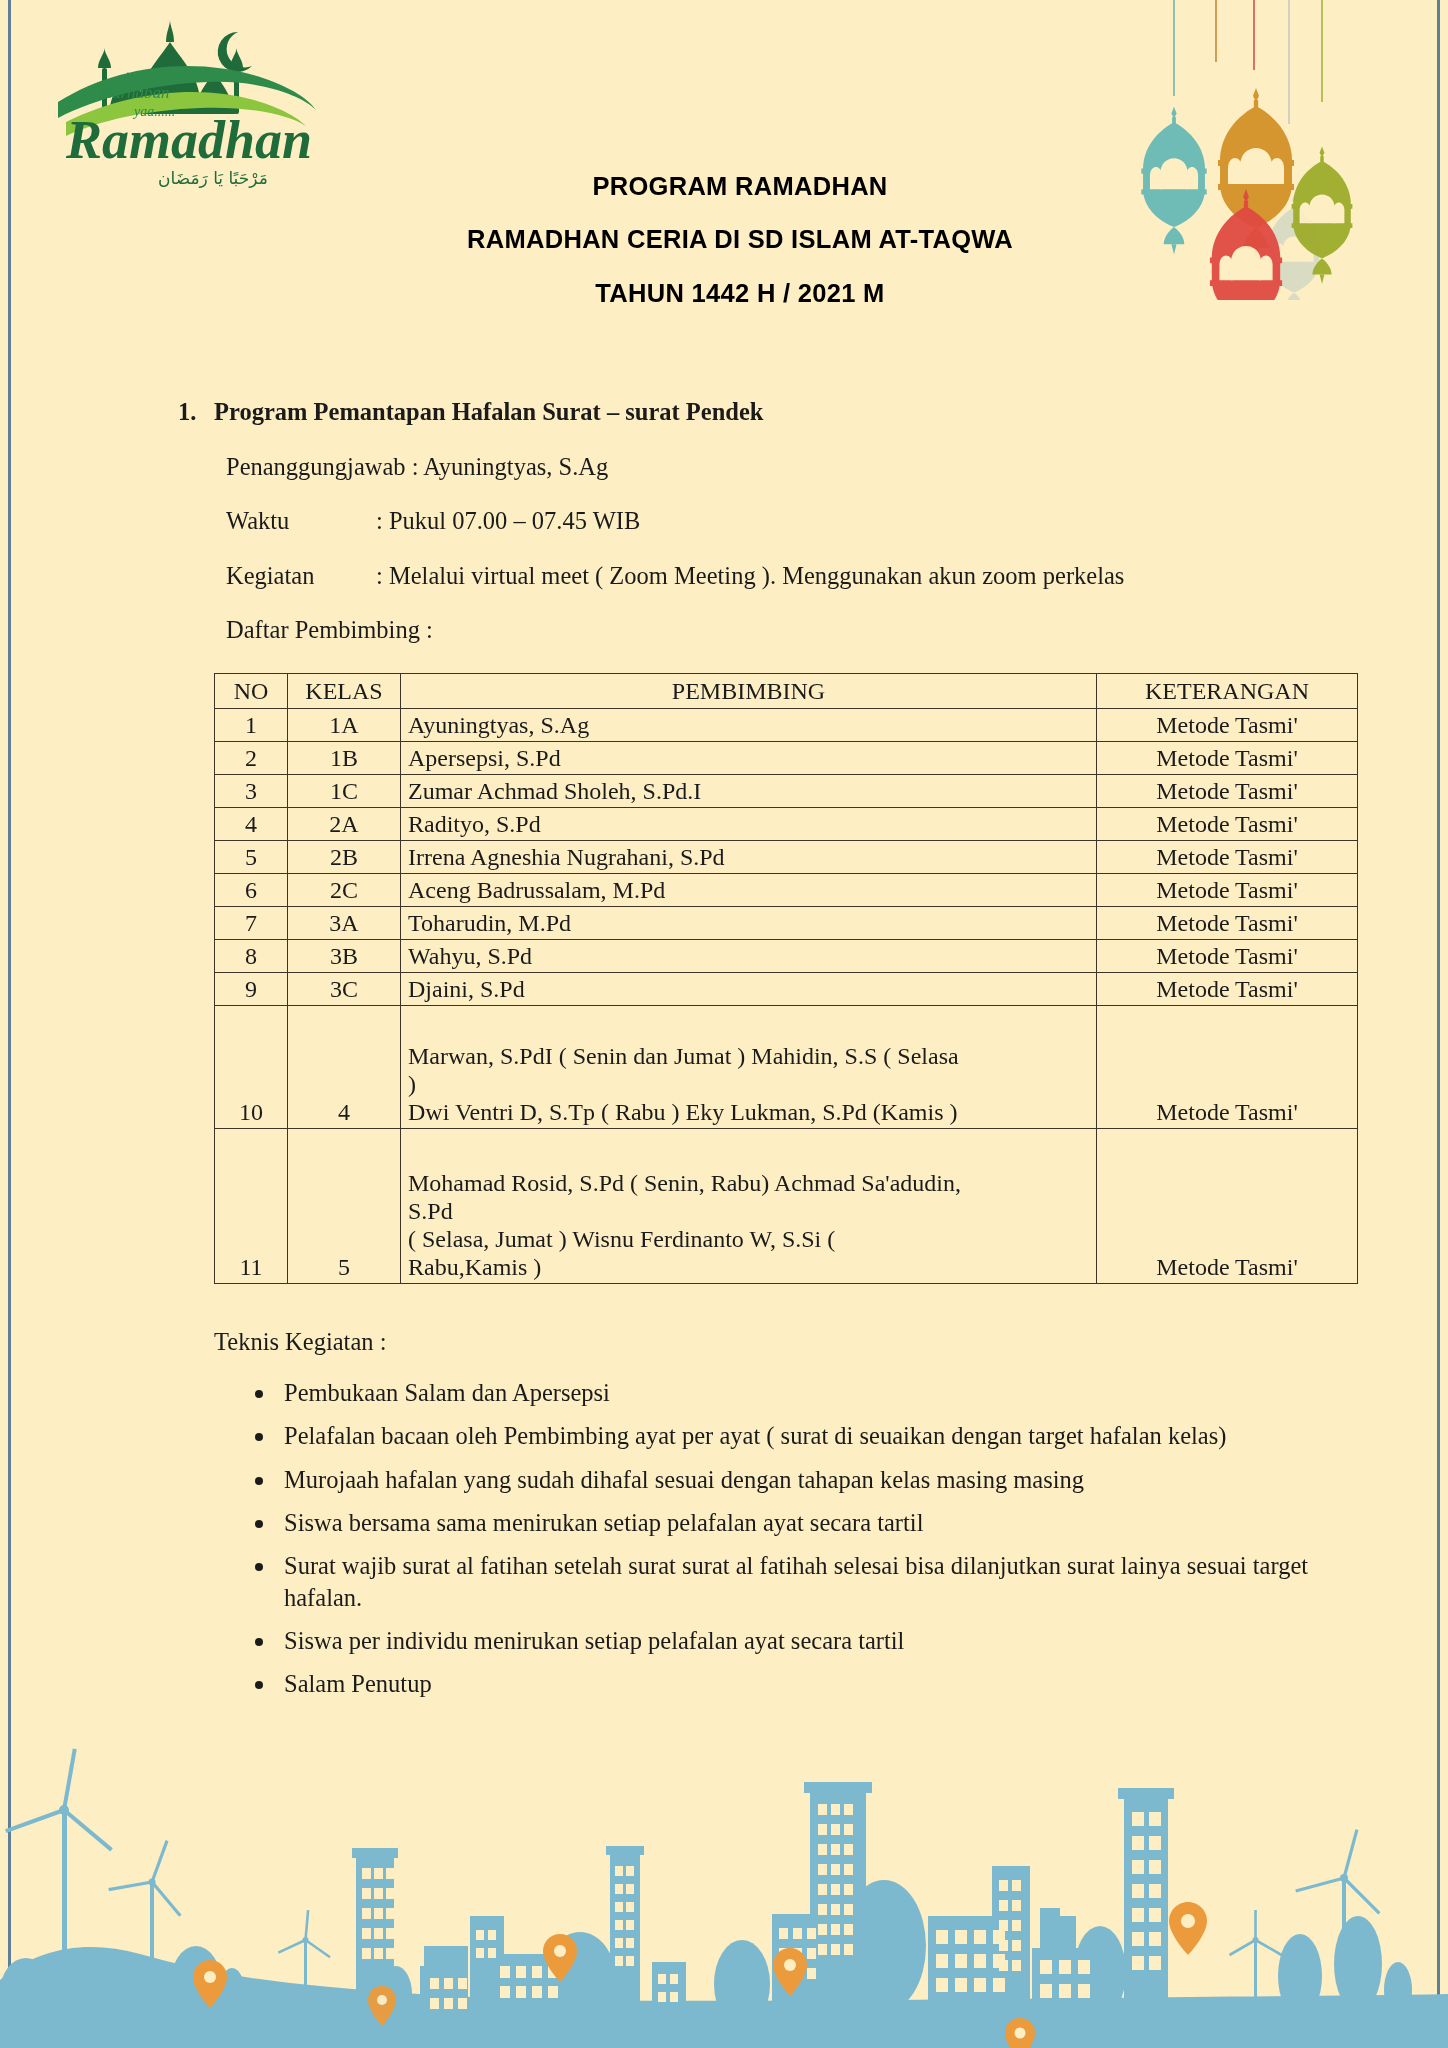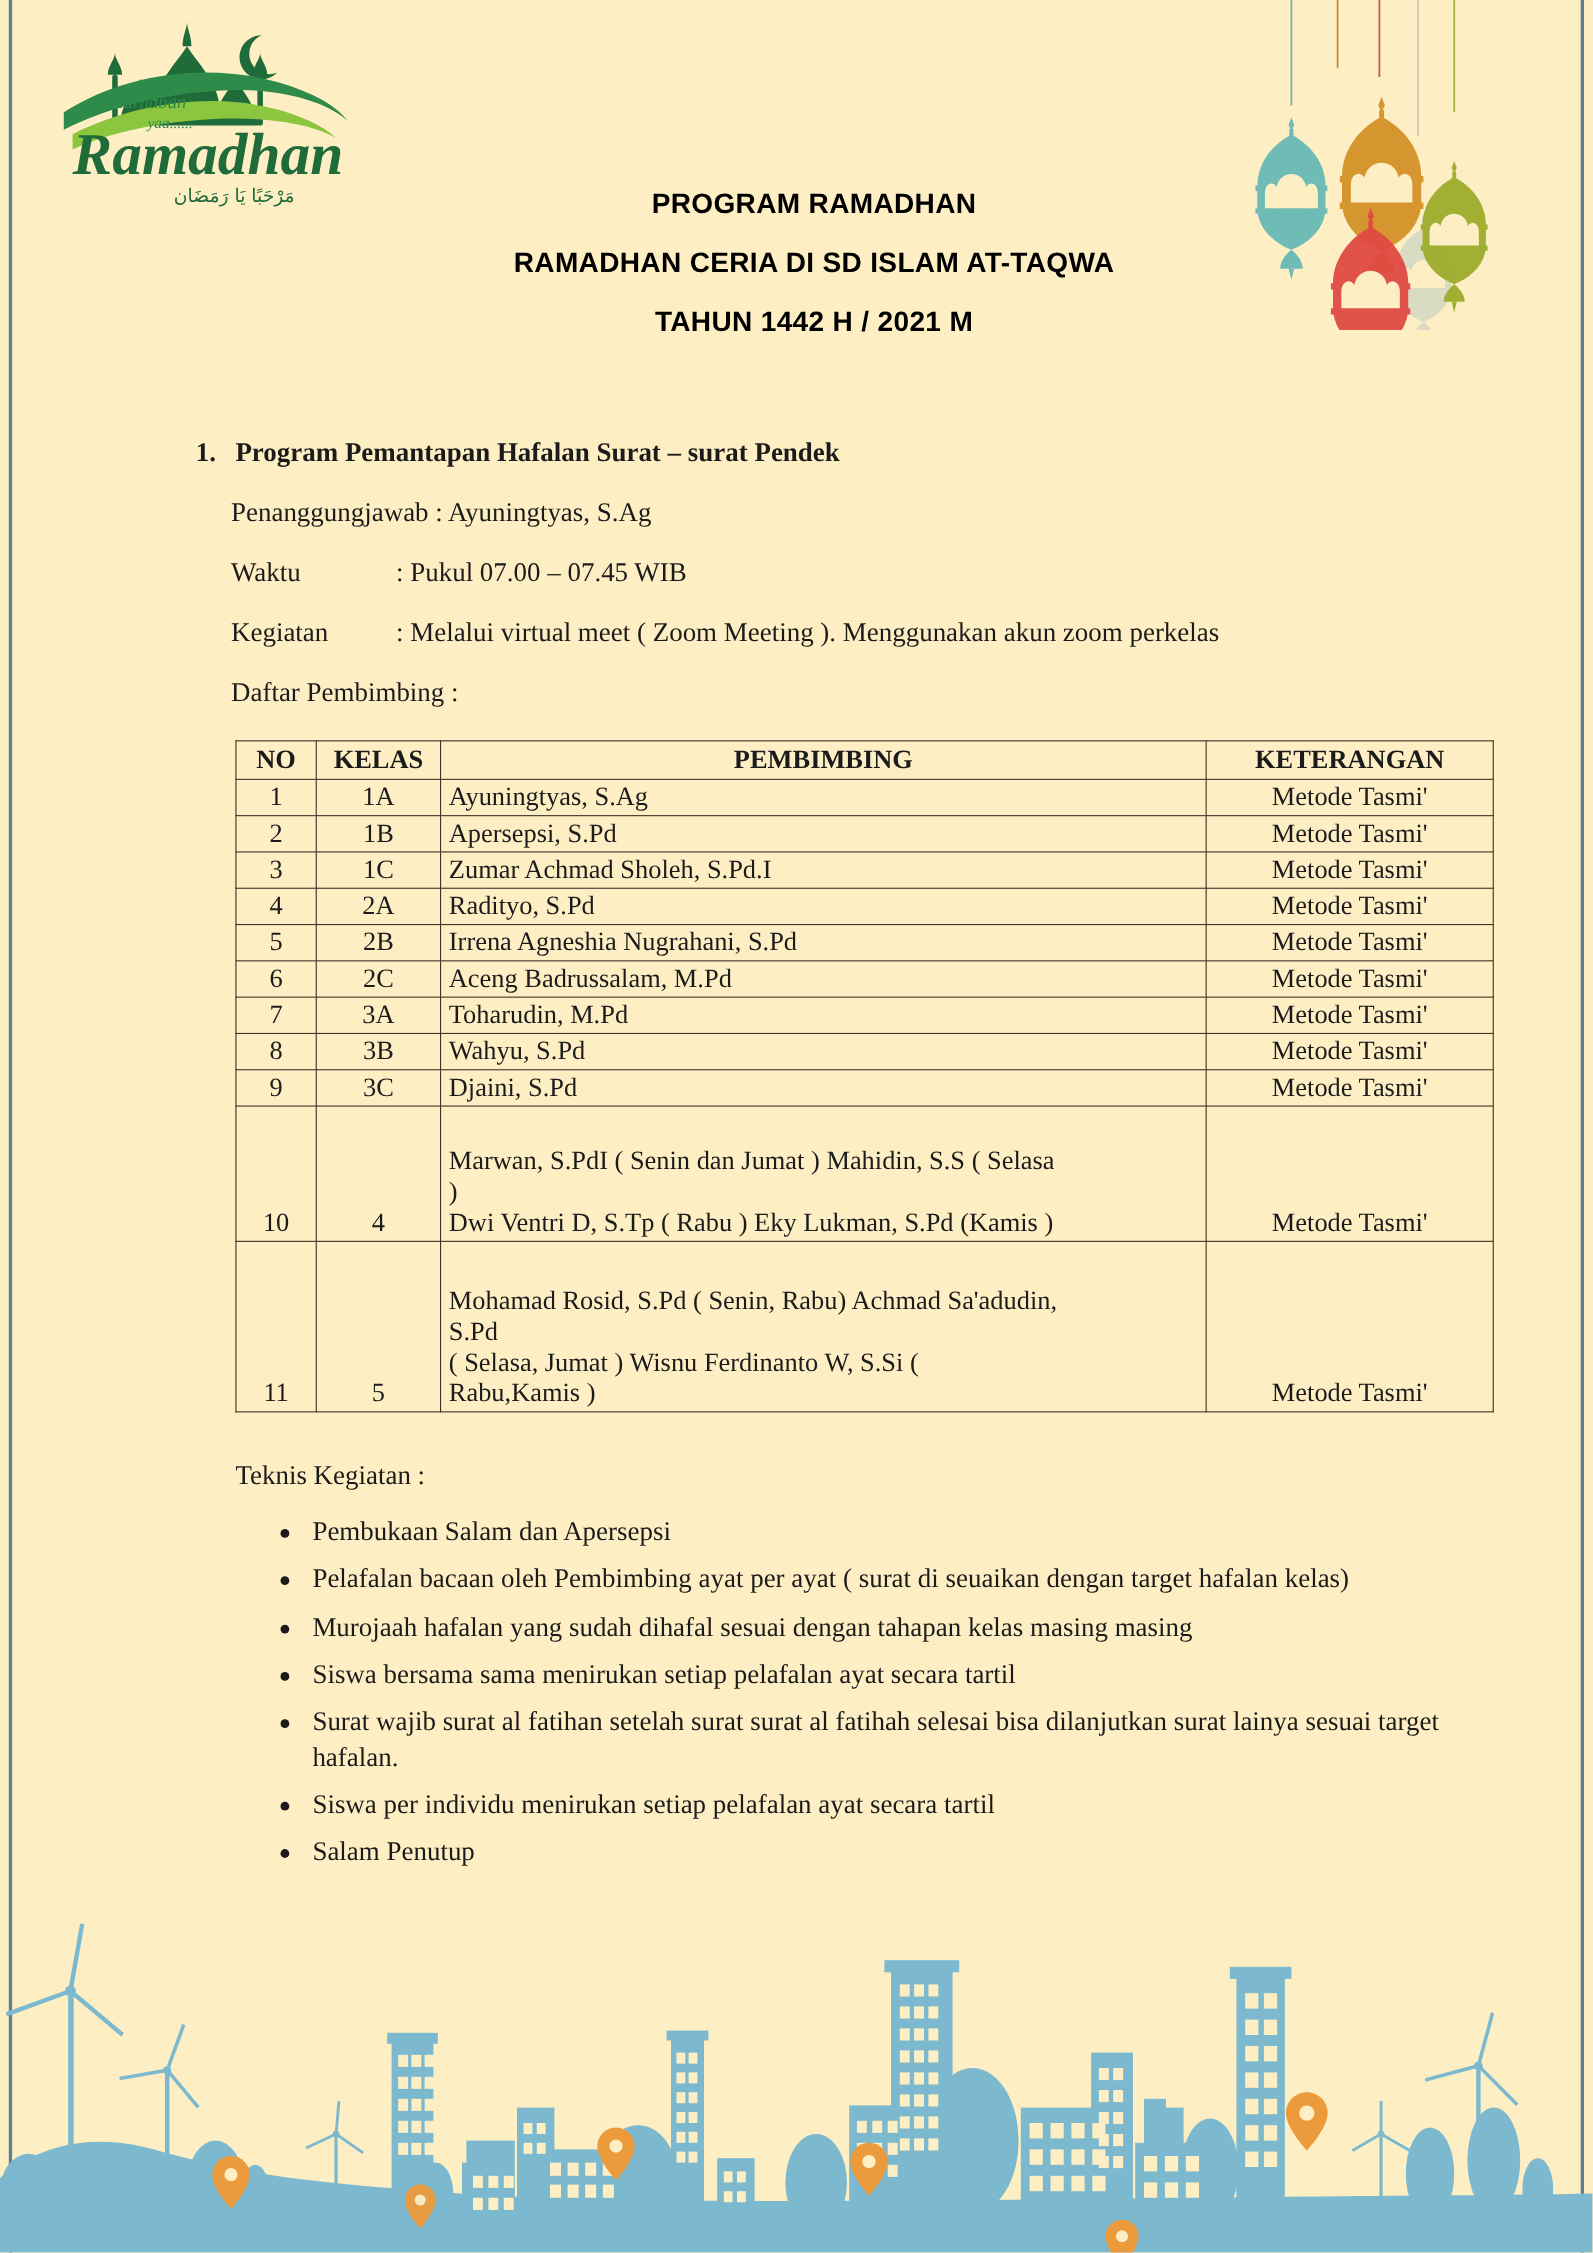--- a/index.html
+++ b/index.html
@@ -96,21 +96,21 @@
     margin-bottom: 30px;
   }
   .numbered .num {
     width: 36px;
     flex: 0 0 36px;
   }
   .numbered .ntext {
     flex: 1;
   }
   .meta-line {
-    margin-left: 32px;
+    margin-left: 48px;
     margin-bottom: 30px;
     font-size: 24.5px;
     white-space: nowrap;
   }
   .meta-line .lbl {
     display: inline-block;
   }
   .meta-line .lbl.wide {
     width: 150px;
   }
@@ -126,21 +126,21 @@
   }
   table.pembimbing th,
   table.pembimbing td {
     border: 1.5px solid #3d3326;
     padding: 2px 7px;
     vertical-align: bottom;
     line-height: 1.17;
   }
   table.pembimbing th {
     text-align: center;
-    font-weight: bold;
+    font-weight: normal;
     font-size: 24px;
     padding-top: 3px;
     padding-bottom: 3px;
   }
   td.c-no, td.c-kelas {
     text-align: center;
     width: 58px;
   }
   td.c-kelas { width: 98px; }
   th.h-no { width: 58px; }

